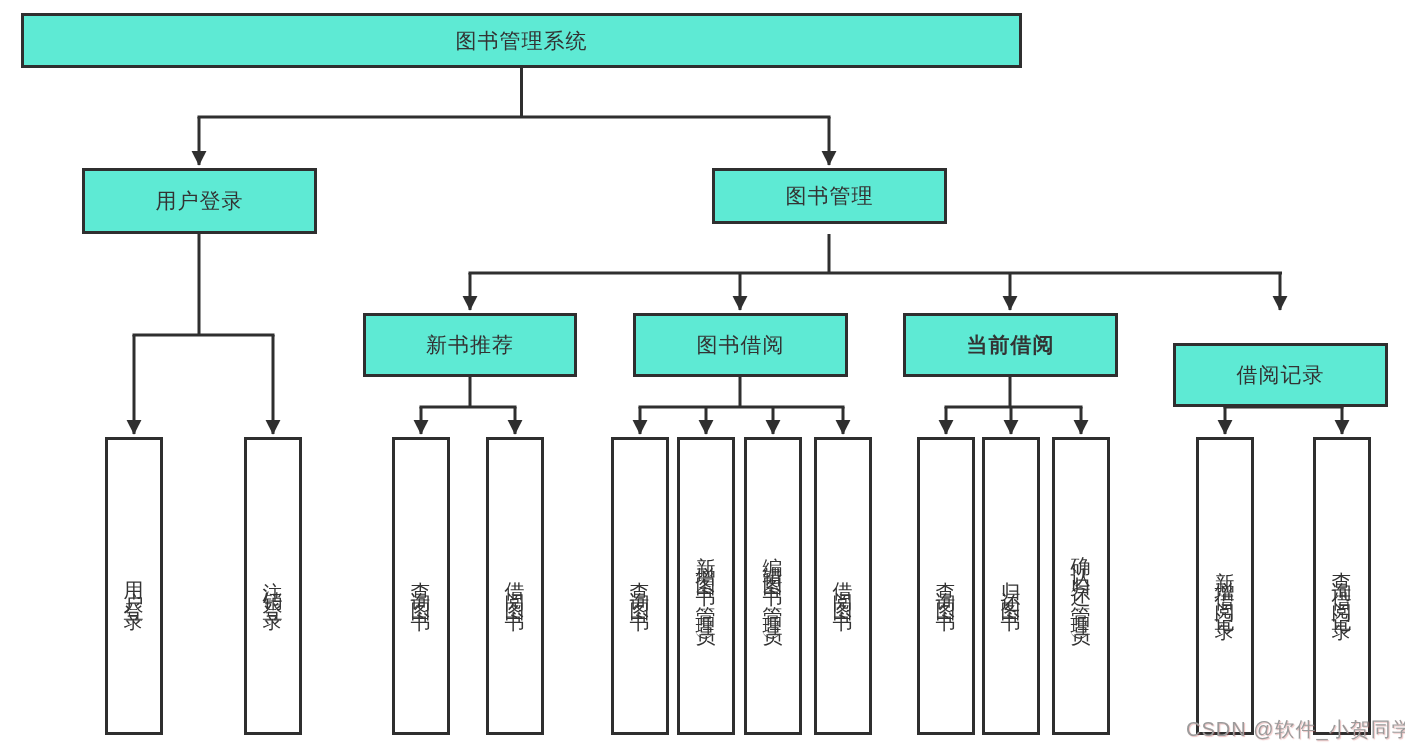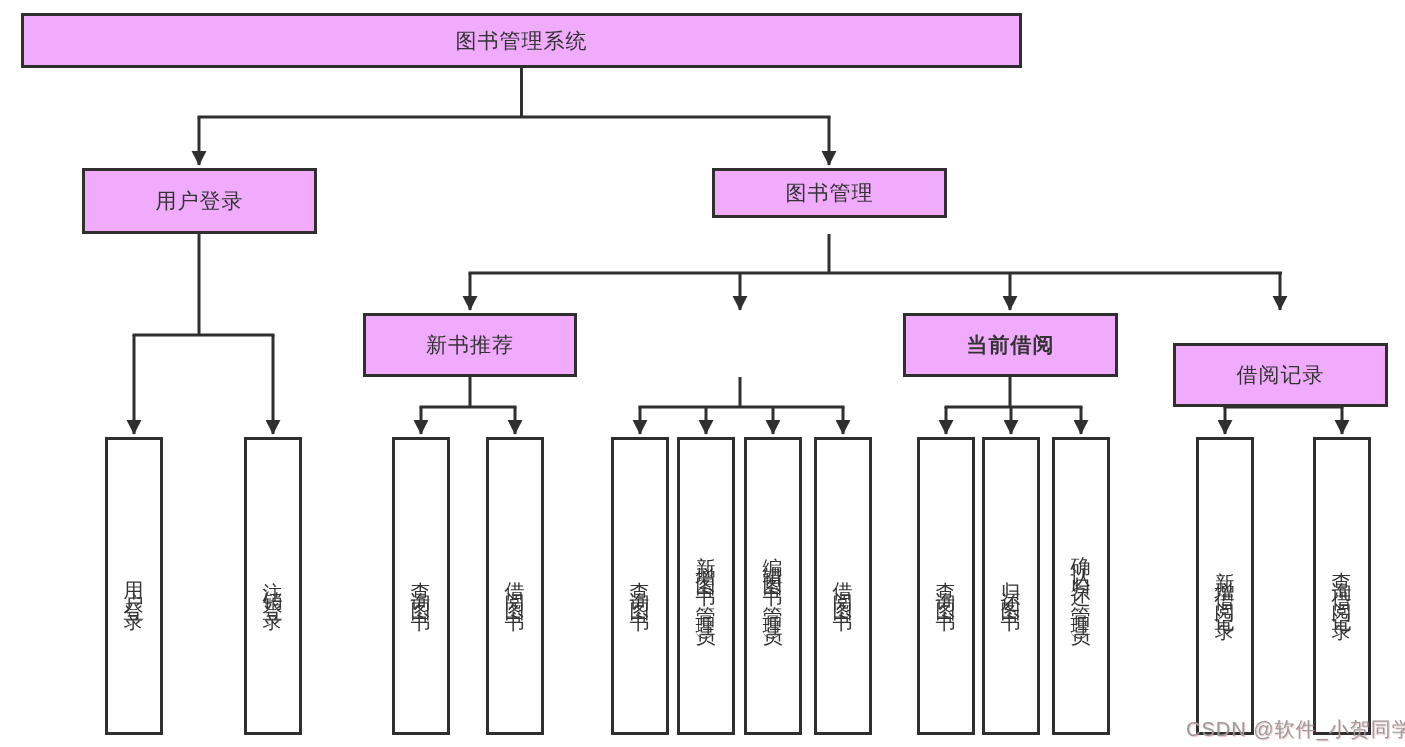--- a/index.html
+++ b/index.html
@@ -19,21 +19,21 @@
   .wires {
     position: absolute;
     left: 0;
     top: 0;
     z-index: 1;
   }
   .hbox {
     position: absolute;
     box-sizing: border-box;
     border: 3px solid #2f2f2f;
-    background: #f0abfc;
+    background: #5eead4;
     display: flex;
     align-items: center;
     justify-content: center;
     font-size: 21px;
     letter-spacing: 1px;
     color: #333333;
     z-index: 2;
     white-space: nowrap;
   }
   .leaf {
@@ -110,23 +110,24 @@
 
       <path d="M1280 377 L1280 407 M1223.5 407 L1343.5 407"></path>
       <path d="M1225 407 L1225 434" marker-end="url(#arrow)"></path>
       <path d="M1342 407 L1342 434" marker-end="url(#arrow)"></path>
     </g>
   </svg>
 
   <div class="hbox" style="left:21px; top:13px; width:1001px; height:55px;">图书管理系统</div>
 
   <div class="hbox" style="left:82px; top:168px; width:235px; height:66px;">用户登录</div>
-  <div class="hbox" style="left:712px; top:168px; width:235px; height:50px;">图书管理</div>
+  <div class="hbox" style="left:712px; top:168px; width:235px; height:56px;">图书管理</div>
 
   <div class="hbox" style="left:363px; top:313px; width:214px; height:64px;">新书推荐</div>
+  <div class="hbox" style="left:633px; top:313px; width:215px; height:64px;">图书借阅</div>
   <div class="hbox" style="left:903px; top:313px; width:215px; height:64px;font-weight:bold;">当前借阅</div>
   <div class="hbox" style="left:1173px; top:313px; width:215px; height:64px;margin-top:30px;">借阅记录</div>
 
   <div class="leaf" style="left:105px;">用户登录</div>
   <div class="leaf" style="left:244px;">注销登录</div>
 
   <div class="leaf" style="left:392px;">查询图书</div>
   <div class="leaf" style="left:486px;">借阅图书</div>
 
   <div class="leaf" style="left:611px;">查询图书</div>

